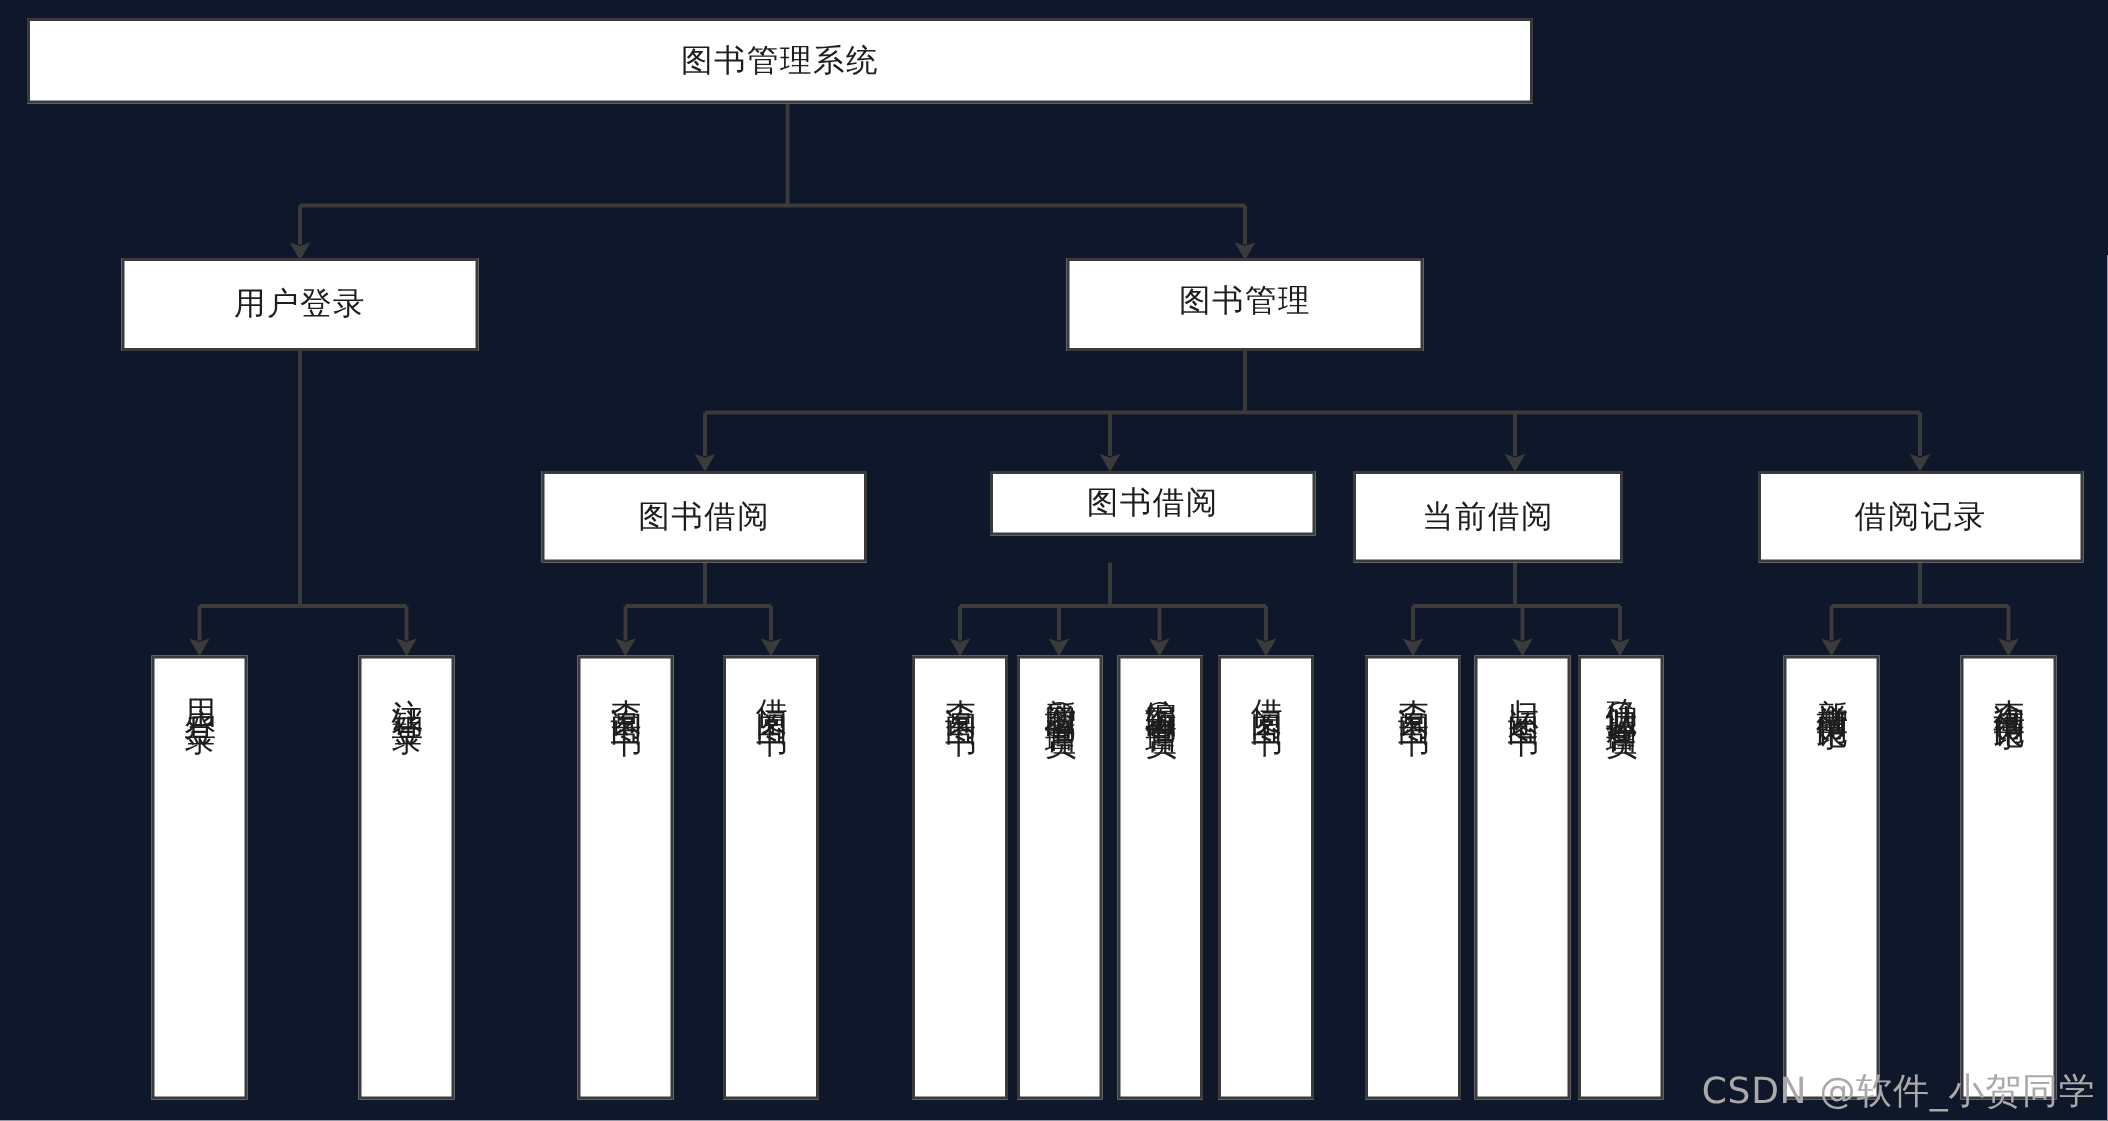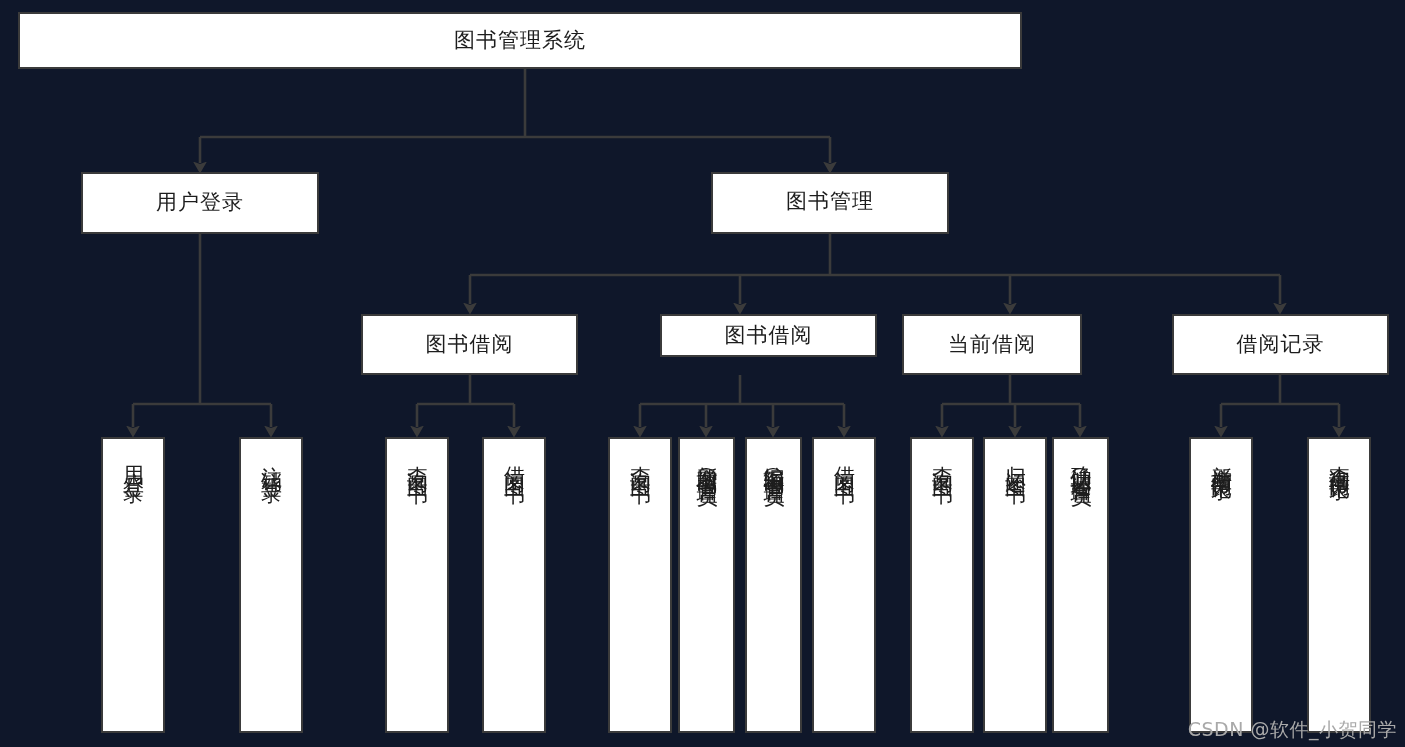--- a/index.html
+++ b/index.html
@@ -60,21 +60,21 @@
     stroke-width: 2.6;
     fill: none;
   }
   .arrowhead {
     fill: #3b3b3b;
   }
   #watermark {
     position: absolute;
     right: 8px;
     bottom: 4px;
-    font-size: 19px;
+    font-size: 24px;
     color: #a9a9a9;
     white-space: nowrap;
     letter-spacing: 0.5px;
   }
 </style>
 </head>
 <body>
 
 <div id="canvas">
 

